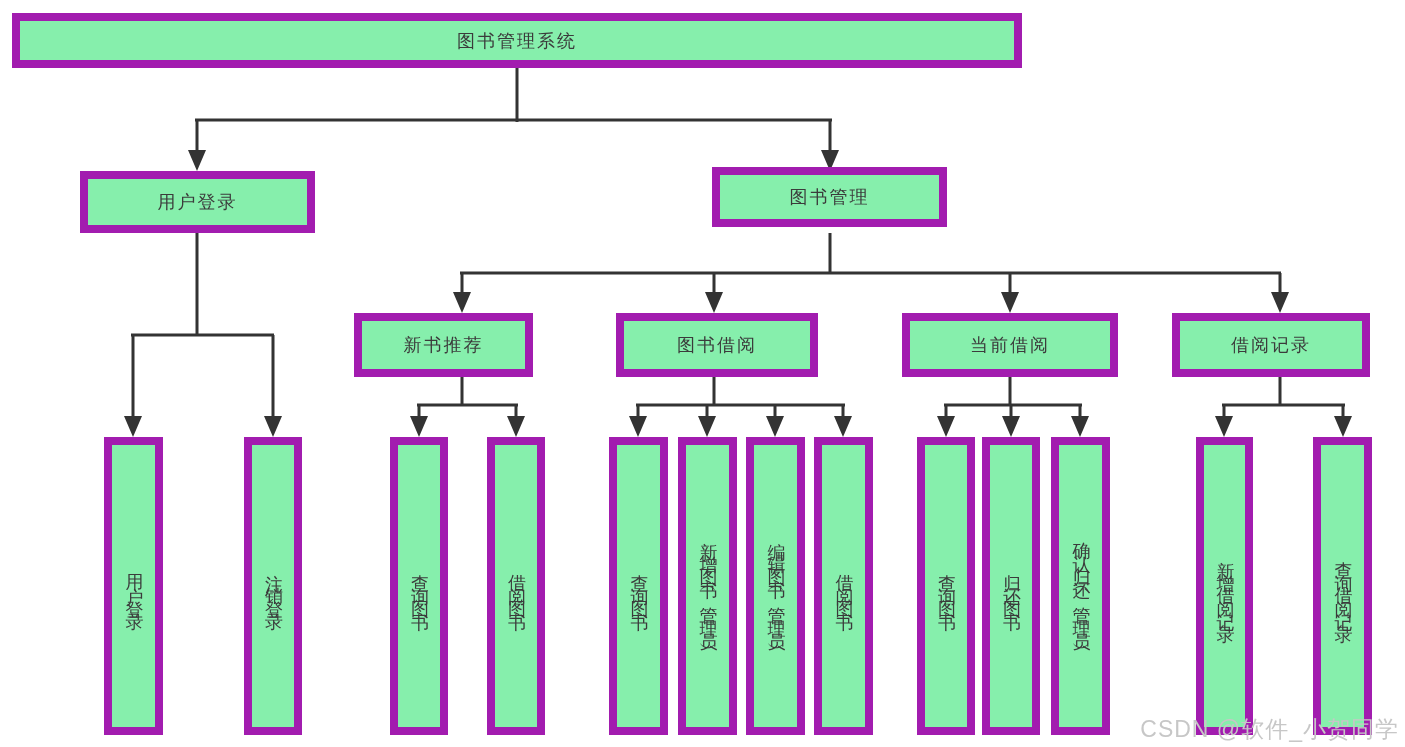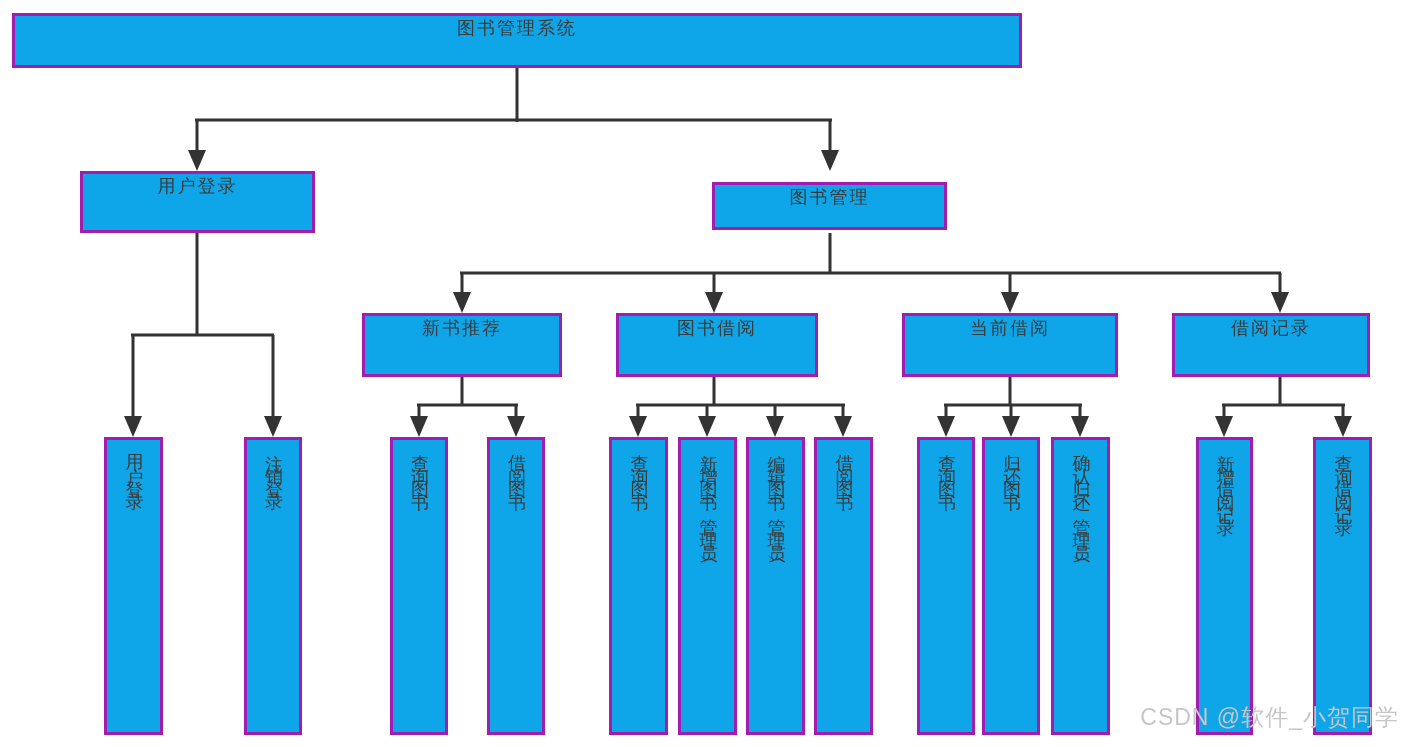--- a/index.html
+++ b/index.html
@@ -7,43 +7,44 @@
     position:relative;
     width:1405px;height:747px;
     background:#ffffff;
     font-family:"Liberation Sans","DejaVu Sans",sans-serif;
     overflow:hidden;
   }
   .connectors{position:absolute;left:0;top:0;}
   .box{
     position:absolute;
     box-sizing:border-box;
-    border:3px solid #a21caf;
-    background:#0ea5e9;
+    border:8px solid #a21caf;
+    background:#86efac;
     display:flex;
+    align-items:center;
     justify-content:center;
     color:#3b3b3b;
   }
   .hbox span{
     font-size:18px;
     letter-spacing:2px;
     white-space:nowrap;
   }
   .vbox span{
     writing-mode:vertical-rl;
     text-orientation:mixed;
     font-size:18px;
     letter-spacing:13px;
     line-height:1.1;
     white-space:nowrap;
   }
   .watermark{
     position:absolute;
     right:6px;
-    bottom:14px;
+    bottom:2px;
     font-size:23px;
     color:#c7c7c7;
     letter-spacing:1px;
     z-index:10;
     white-space:nowrap;
   }
 </style>
 </head>
 <body>
 
@@ -104,25 +105,25 @@
              M1334 416 L1352 416 L1343 437 Z"></path>
   </svg>
 
   <div class="box hbox" style="left:12px;top:13px;width:1010px;height:55px">
     <span>图书管理系统</span>
   </div>
 
   <div class="box hbox" style="left:80px;top:171px;width:235px;height:62px">
     <span>用户登录</span>
   </div>
-  <div class="box hbox" style="left:712px;top:182px;width:235px;height:48px">
+  <div class="box hbox" style="left:712px;top:167px;width:235px;height:60px">
     <span>图书管理</span>
   </div>
 
-  <div class="box hbox" style="left:362px;top:313px;width:200px;height:64px">
+  <div class="box hbox" style="left:354px;top:313px;width:179px;height:64px">
     <span>新书推荐</span>
   </div>
   <div class="box hbox" style="left:616px;top:313px;width:202px;height:64px">
     <span>图书借阅</span>
   </div>
   <div class="box hbox" style="left:902px;top:313px;width:216px;height:64px">
     <span>当前借阅</span>
   </div>
   <div class="box hbox" style="left:1172px;top:313px;width:198px;height:64px">
     <span>借阅记录</span>

